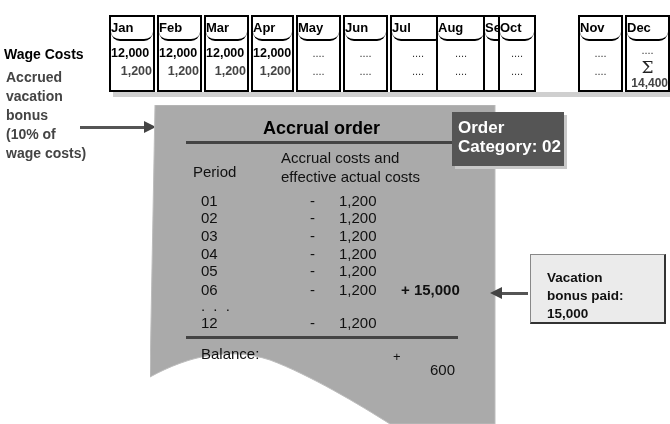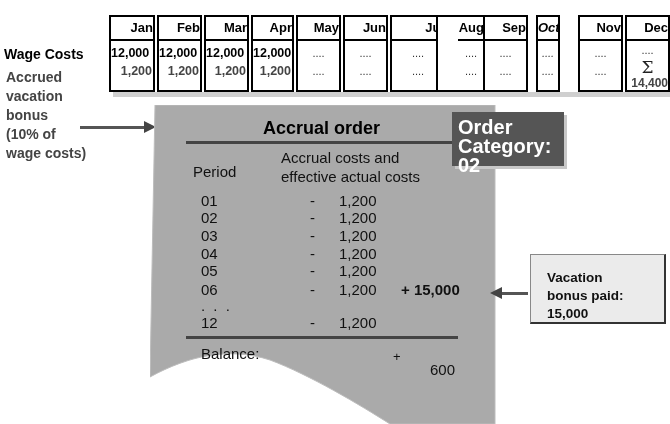--- a/index.html
+++ b/index.html
@@ -4,21 +4,21 @@
 <style>
   html, body { margin:0; padding:0; }
   body { width:670px; height:424px; position:relative; background:#ffffff; overflow:hidden;
          font-family:"Liberation Sans", sans-serif; color:#000; }
   .abs { position:absolute; }
 
   
   .table-shadow { position:absolute; left:113px; top:92px; width:557px; height:5px; background:#cfcfcf; }
   .col { position:absolute; top:15px; height:77px; border:2px solid #000; box-sizing:border-box; background:#fff; }
   .col .hd { height:22px; border-bottom:2px solid #000; box-sizing:content-box; font-weight:bold; font-size:13px;
-             text-align:right; line-height:22px; }
+             text-align:left; line-height:22px;border-radius:9px; }
   .col .v1 { height:18px; line-height:18px; font-size:12.5px; font-weight:bold; text-align:right; padding-right:16px; margin-top:3px; }
   .col .v2 { height:18px; line-height:18px; font-size:12.5px; font-weight:bold; text-align:right; padding-right:1px; color:#444; }
   .col .dots { text-align:center; padding-right:0; color:#333; font-weight:normal; font-size:11px; }
   .col .sigma { position:absolute; left:0; right:0; top:40px; text-align:center; font-family:"DejaVu Serif", serif; font-size:17px; color:#222; }
   .col .total { position:absolute; right:0; bottom:0; font-size:12px; font-weight:bold; color:#444; }
 
   .row-label { font-weight:bold; font-size:14px; }
   .side-label { font-weight:bold; font-size:14px; color:#444; line-height:19px; }
 
   
@@ -27,21 +27,21 @@
   .arrow-head-l { position:absolute; width:0; height:0; border-top:6px solid transparent; border-bottom:6px solid transparent; border-right:12px solid #444; }
 
   
   .page-svg { position:absolute; left:150px; top:105px; }
   .title { font-weight:bold; font-size:18px; }
   .rule { position:absolute; height:3px; background:#444; }
   .body-txt { font-size:15px; color:#111; }
   .num { font-size:15px; color:#111; }
 
   .category-box { position:absolute; left:452px; top:112px; width:112px; height:54px; background:#555; color:#fff;
-                  font-weight:bold; font-size:20px; line-height:19px; padding:6px 0 0 6px; box-sizing:border-box;
+                  font-weight:bold; font-size:17px; line-height:19px; padding:6px 0 0 6px; box-sizing:border-box;
                   box-shadow:3px 3px 0 #c8c8c8; }
 
   .vac-box { position:absolute; left:530px; top:254px; width:136px; height:70px; background:#ebebeb; border:1px solid #888;
              border-right:2px solid #333; border-bottom:2px solid #333; box-sizing:border-box; font-weight:bold; font-size:13.5px;
              line-height:18px; padding:14px 0 0 16px; color:#111; }
 </style>
 </head>
 <body>
 
 <div class="table-shadow"></div>
@@ -74,31 +74,31 @@
     <div class="col" style="left: 343px; width: 45px;">
       <div class="hd">Jun</div>
       <div class="v1 dots">....</div>
       <div class="v2 dots">....</div>
     </div>
     <div class="col" style="left: 390px; width: 56px;">
       <div class="hd">Jul</div>
       <div class="v1 dots">....</div>
       <div class="v2 dots">....</div>
     </div>
-    <div class="col" style="left: 436px; width: 50px; padding-left: 20px;">
+    <div class="col" style="left: 436px; width: 50px;">
       <div class="hd">Aug</div>
       <div class="v1 dots">....</div>
       <div class="v2 dots">....</div>
     </div>
     <div class="col" style="left: 483px; width: 45px;">
       <div class="hd">Sep</div>
       <div class="v1 dots">....</div>
       <div class="v2 dots">....</div>
     </div>
-    <div class="col" style="left: 536px; width: 24px; font-style: italic;">
+    <div class="col" style="left: 498px; width: 38px;">
       <div class="hd">Oct</div>
       <div class="v1 dots">....</div>
       <div class="v2 dots">....</div>
     </div>
     <div class="col" style="left: 578px; width: 45px;">
       <div class="hd">Nov</div>
       <div class="v1 dots">....</div>
       <div class="v2 dots">....</div>
     </div>
     <div class="col" style="left: 625px; width: 45px;">

